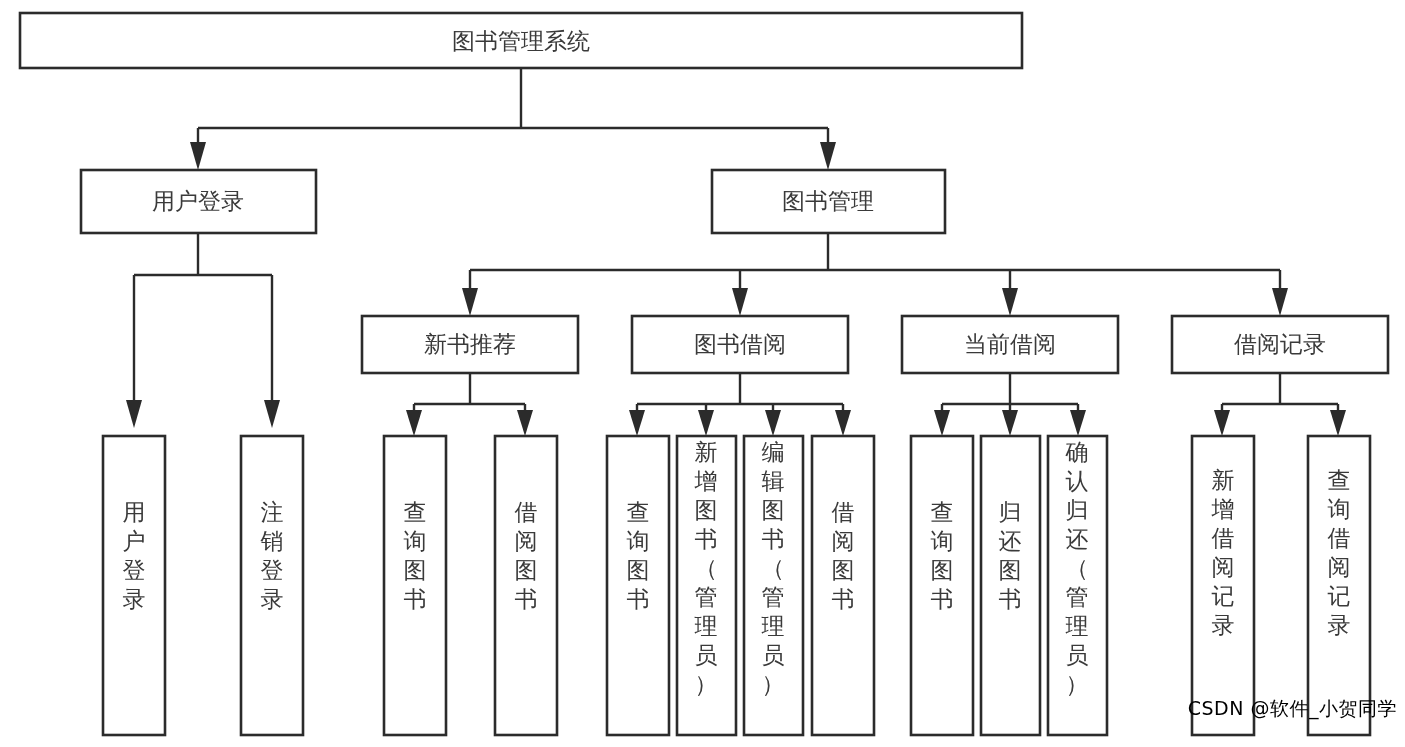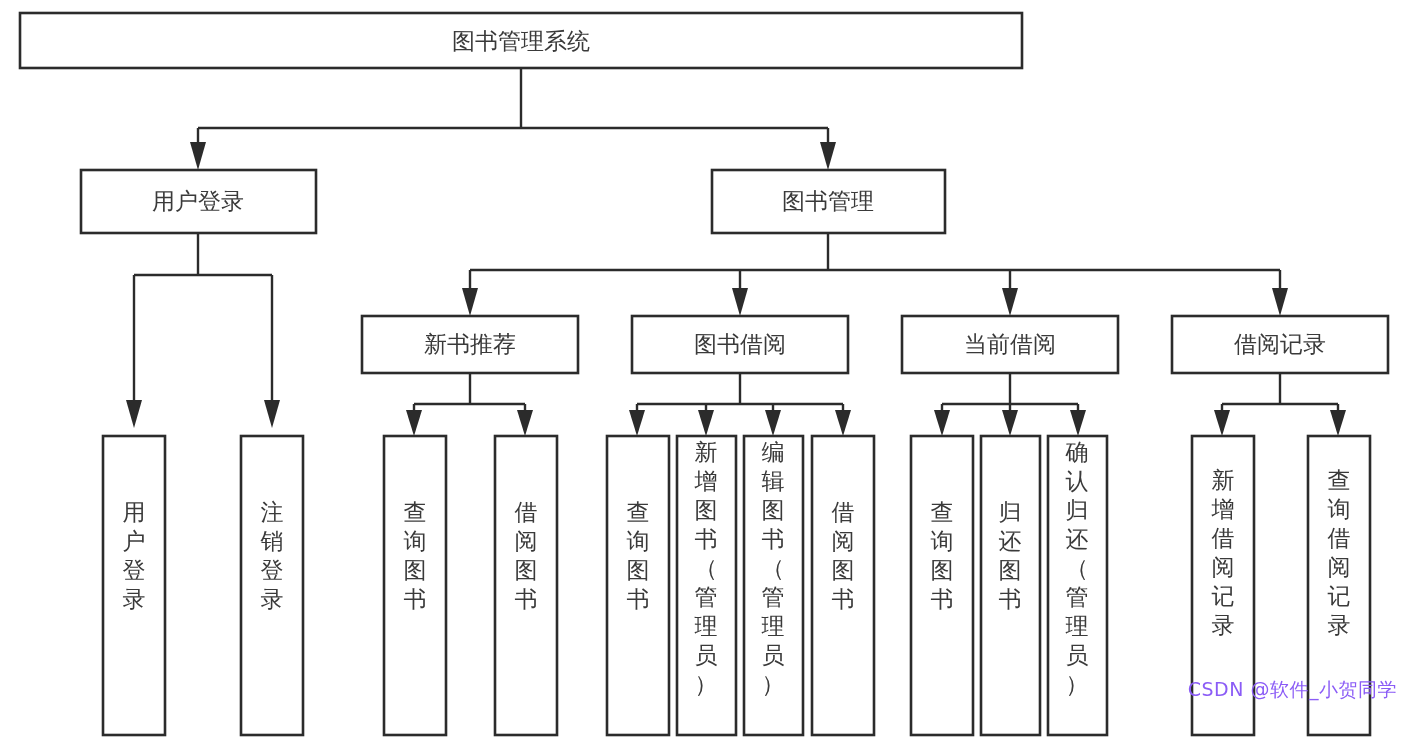--- a/index.html
+++ b/index.html
@@ -49,24 +49,24 @@
   }
   .leaf-label {
     fill: #3a3a3a;
     font-family: "DejaVu Sans", "Liberation Sans", sans-serif;
     font-size: 23px;
     text-anchor: middle;
   }
   .watermark {
     position: absolute;
     right: 8px;
-    bottom: 20px;
+    bottom: 1px;
     font-family: "DejaVu Sans", "Liberation Sans", sans-serif;
     font-size: 19px;
-    color: #8b5cf6;
+    color: #000000;
     letter-spacing: 0.5px;
     white-space: nowrap;
     user-select: none;
   }
 </style>
 </head>
 <body>
 
 <div id="diagram-root">
 

